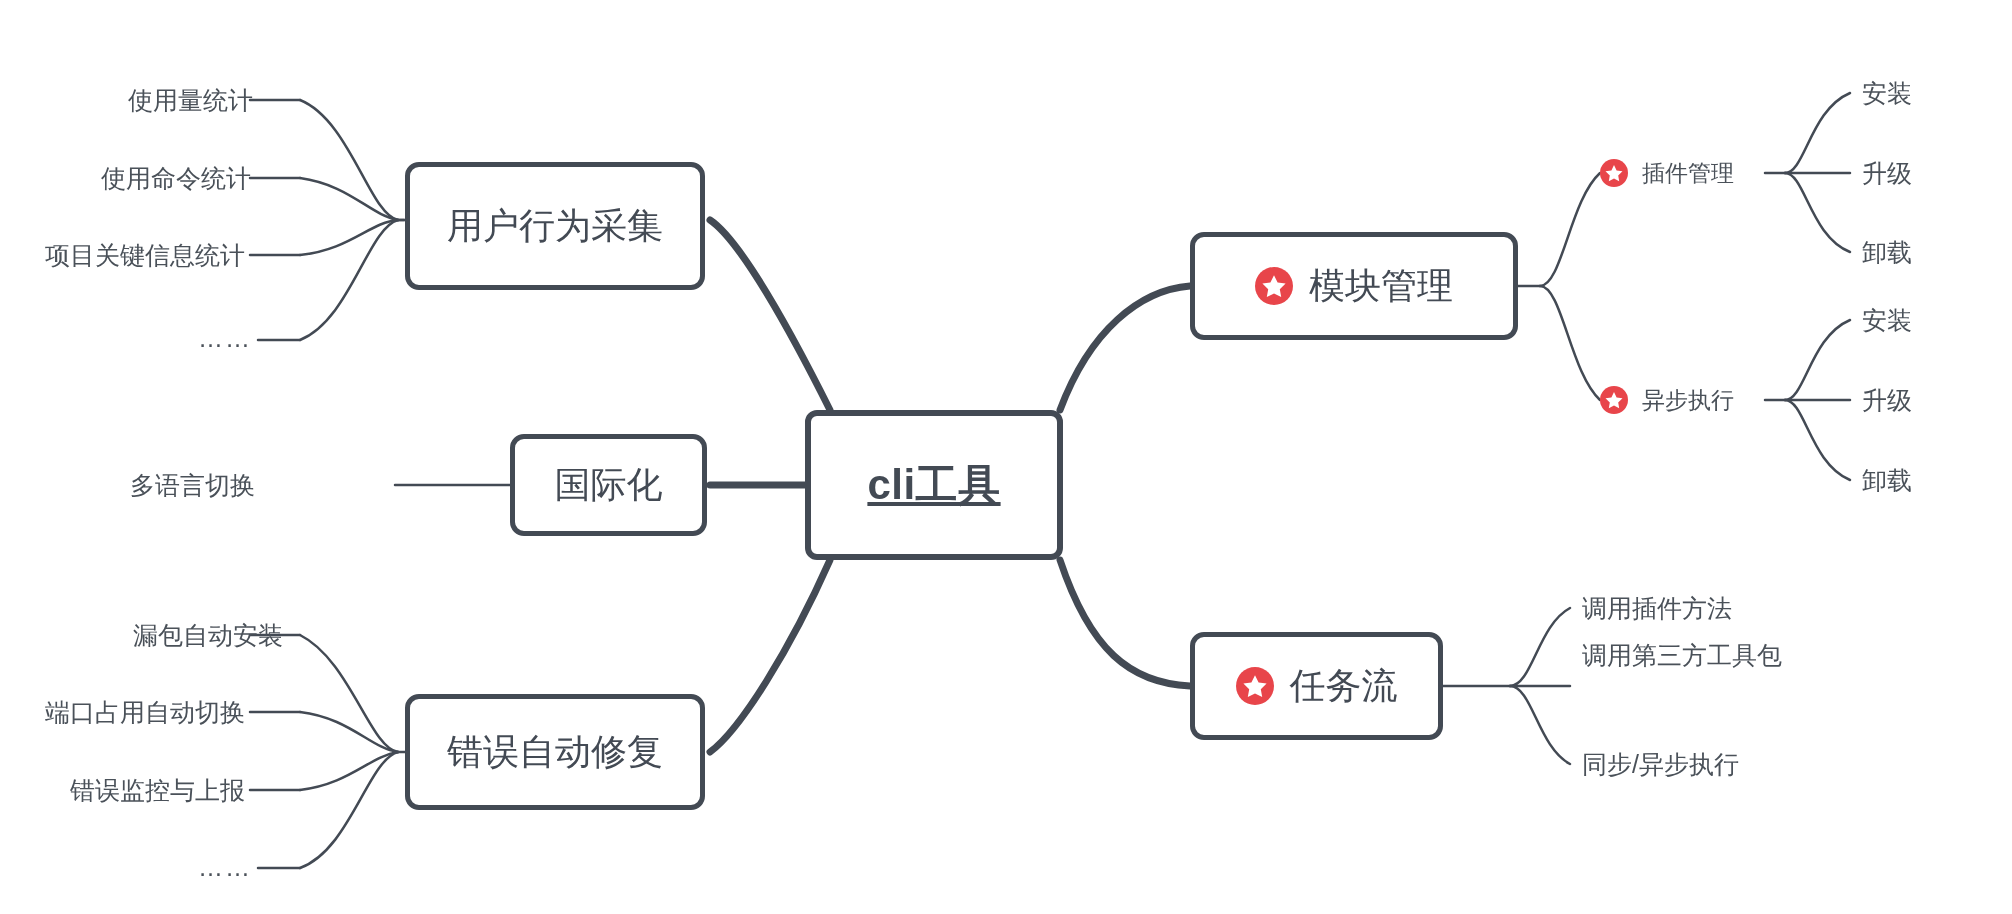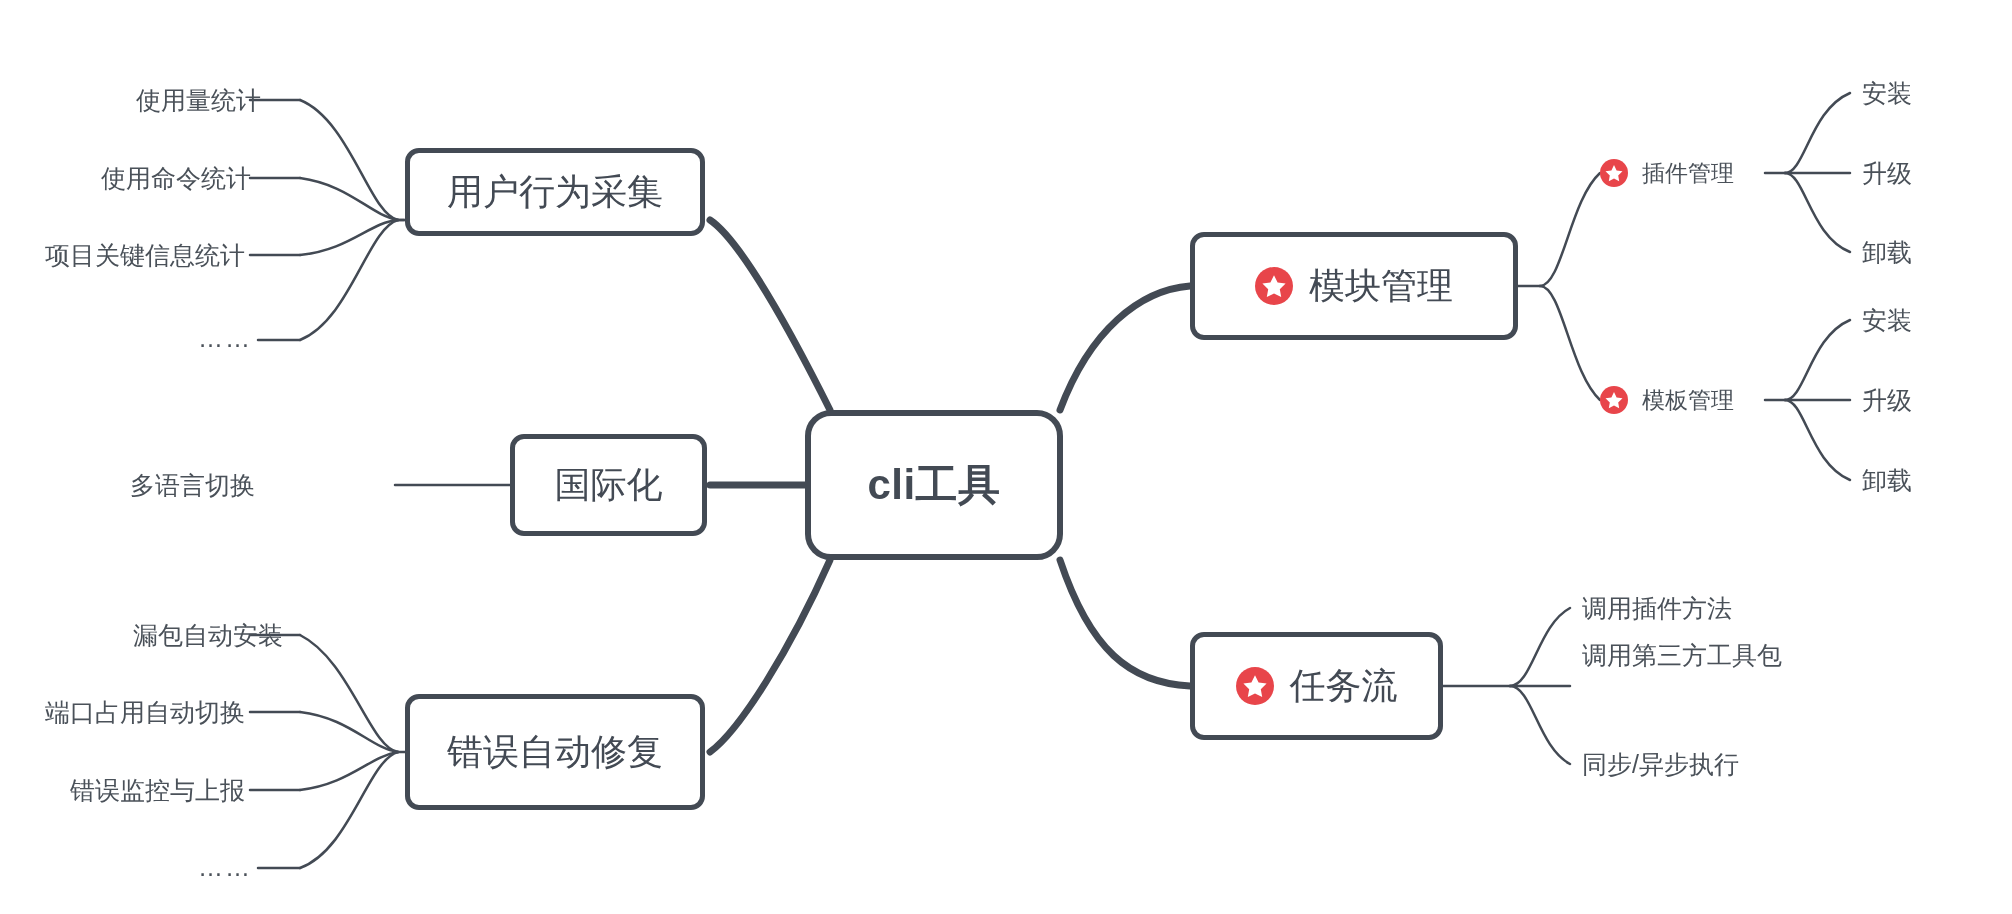--- a/index.html
+++ b/index.html
@@ -33,24 +33,25 @@
     background:#ffffff;
     border:5px solid #434a54;
     border-radius:14px;
     white-space:nowrap;
     z-index:3;
   }
   .node .label{ line-height:1; }
 
   .node-root{
     border-width:6px;
-    border-radius:26px;
+    border-radius:12px;
     font-weight:bold;
     font-size:42px;
     letter-spacing:.5px;
+    text-decoration:underline;
   }
   .node-l1{ font-size:36px; }
   .node-l1-sm{ font-size:36px; }
 
   
   .leaf{
     position:absolute;
     font-size:25px;
     color:#4a5159;
     white-space:nowrap;
@@ -150,25 +151,25 @@
         <path d="M 1510,686 L 1570,686"></path>
         <path d="M 1510,686 C 1532,686 1538,747 1570,764"></path>
       </g>
     </g>
   </svg>
 
   <div class="node node-root" style="left:805px;top:410px;width:258px;height:150px;">
     <span class="label">cli工具</span>
   </div>
 
-  <div class="node node-l1" style="left:405px;top:148px;width:300px;height:88px;">
+  <div class="node node-l1" style="left:405px;top:162px;width:300px;height:128px;">
     <span class="label">用户行为采集</span>
   </div>
 
-  <div class="leaf r" style="left:16px;top:88px;width:245px;">
+  <div class="leaf r" style="left:8px;top:88px;width:245px;">
     <span>使用量统计</span>
   </div>
   <div class="leaf r" style="left:0px;top:166px;width:245px;padding-left:6px;">
     <span>使用命令统计</span>
   </div>
   <div class="leaf r" style="left:0px;top:243px;width:245px;">
     <span>项目关键信息统计</span>
   </div>
   <div class="leaf r dots" style="left:0px;top:326px;width:252px;">
     <span>……</span>
@@ -225,21 +226,21 @@
   <div class="leaf" style="left:1862px;top:240px;">
     <span>卸载</span>
   </div>
 
   <div class="starnode" style="left:1600px;top:386px;">
     <span class="star star-sm">
       <svg width="28" height="28" viewBox="0 0 28 28" aria-hidden="true">
         <polygon fill="#ffffff" points="14,6.1 16.6,11.4 22.5,12.3 18.2,16.4 19.2,22.2 14,19.5 8.8,22.2 9.8,16.4 5.5,12.3 11.4,11.4"></polygon>
       </svg>
     </span>
-    <span>模板管理</span>
+    <span>异步执行</span>
   </div>
 
   <div class="leaf" style="left:1862px;top:308px;">
     <span>安装</span>
   </div>
   <div class="leaf" style="left:1862px;top:388px;">
     <span>升级</span>
   </div>
   <div class="leaf" style="left:1862px;top:468px;">
     <span>卸载</span>

